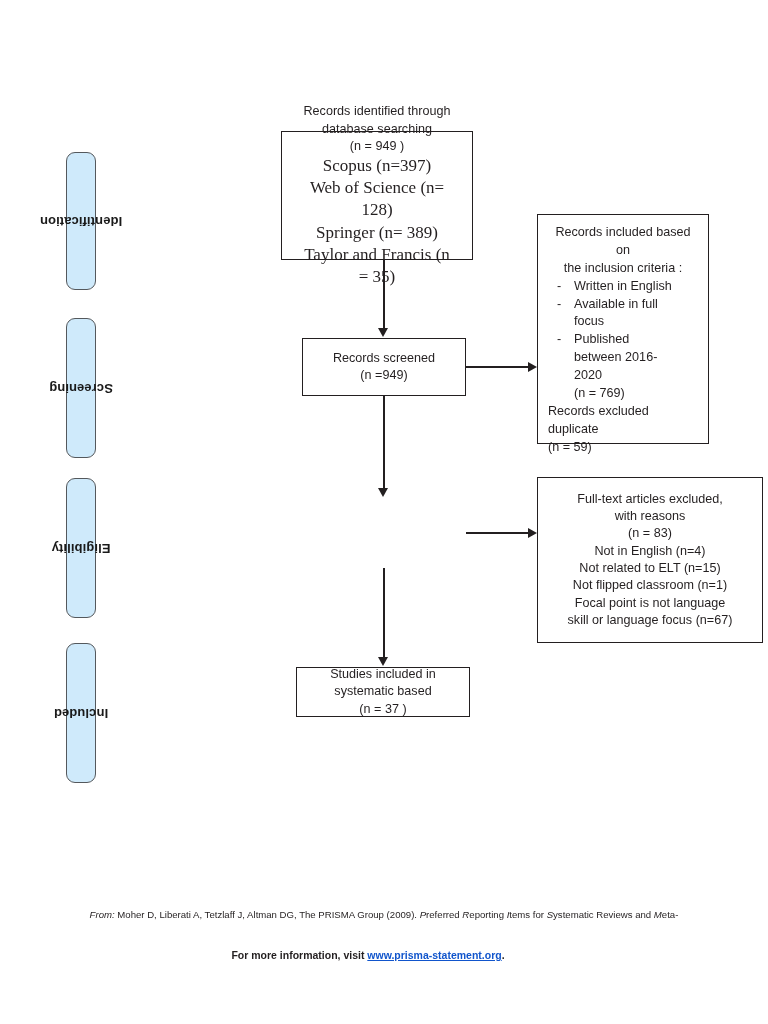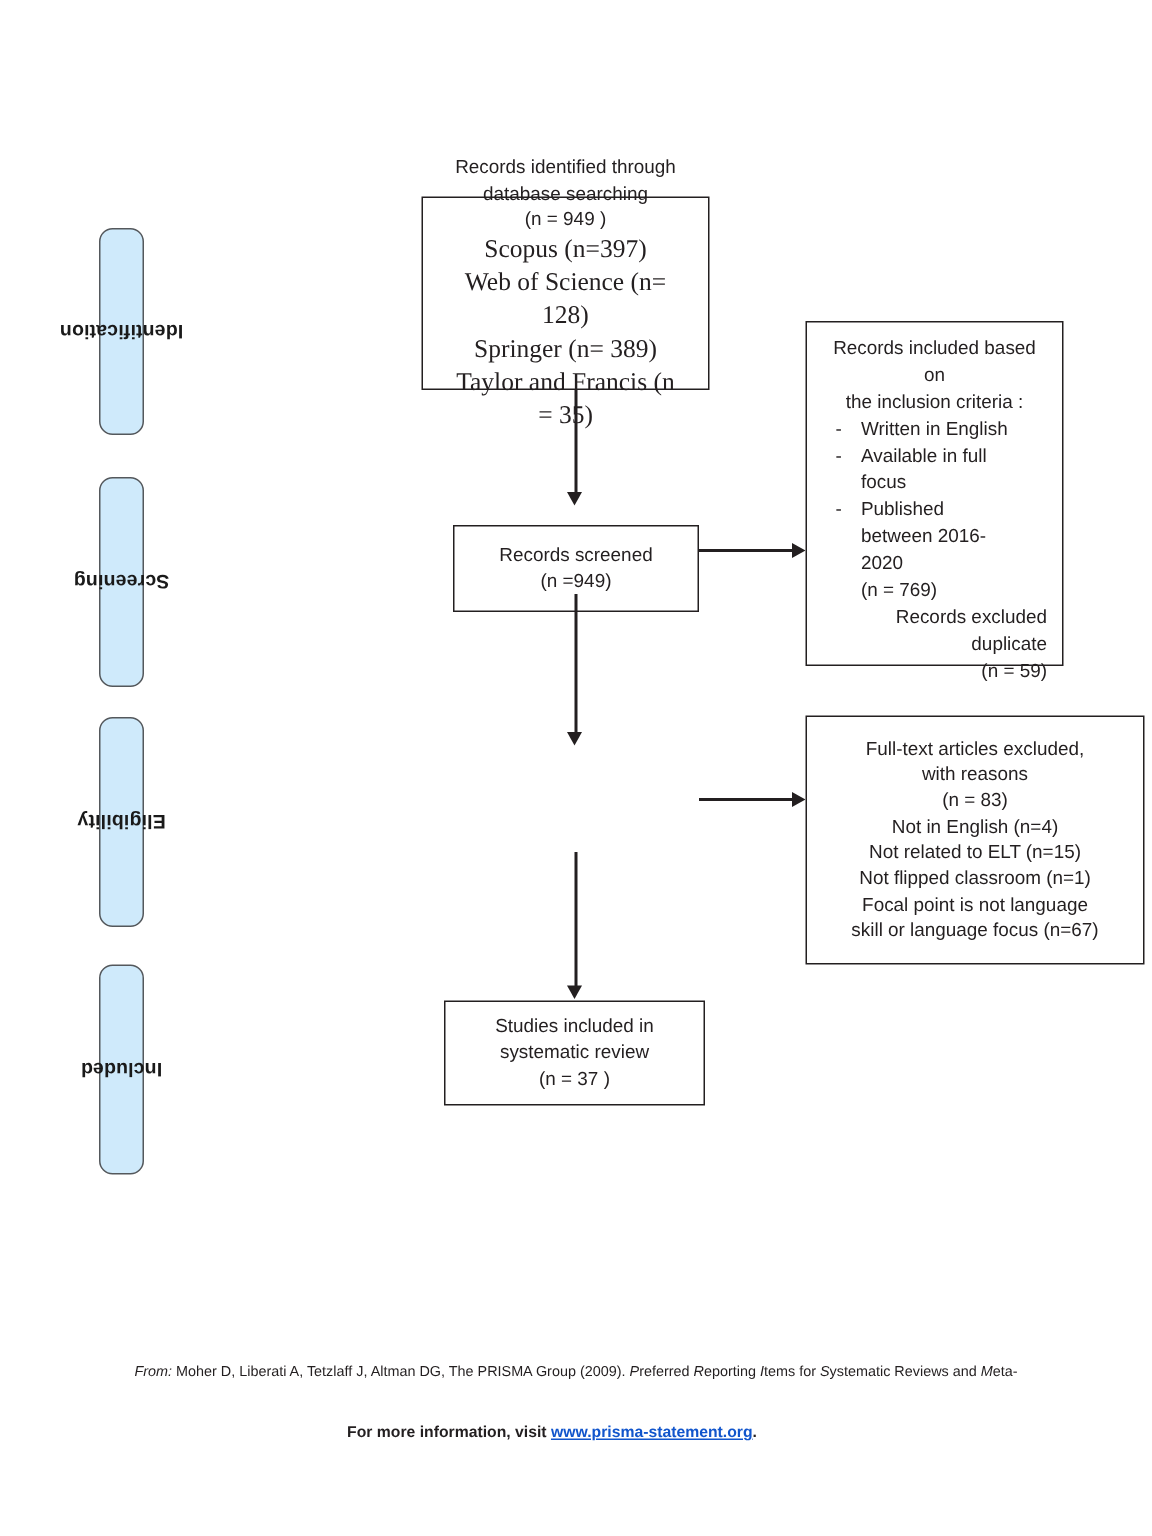--- a/index.html
+++ b/index.html
@@ -84,21 +84,21 @@
     text-align: left;
   }
   .box-criteria .bullet-dash {
     width: 26px;
     flex: 0 0 26px;
     text-align: left;
     padding-left: 9px;
     box-sizing: border-box;
   }
   .box-criteria .bullet-text { flex: 1 1 auto; }
-  .box-criteria .flush { text-align: right; }
+  .box-criteria .flush { text-align: left; }
 
   
   .v-line, .h-line {
     position: absolute;
     background: #231f20;
   }
   .v-line { width: 1.6px; }
   .h-line { height: 1.6px; }
 
   .arrow-down {
@@ -172,41 +172,41 @@
     <span class="ln">(n =  949 )</span>
     <span class="ln serif-ln">Scopus (n=397)</span>
     <span class="ln serif-ln">Web of Science (n= 128)</span>
     <span class="ln serif-ln">Springer (n= 389)</span>
     <span class="ln serif-ln">Taylor and Francis (n = 35)</span>
   </div>
 
   <div class="v-line" style="left:383px; top:260px; height:69px;"></div>
   <div class="arrow-down" style="left:377.5px; top:328px;"></div>
 
-  <div class="flow-box" style="left:302px; top:338px; width:164px; height:58px;margin-top:12px;">
+  <div class="flow-box" style="left:302px; top:338px; width:164px; height:58px;">
     <span class="ln">Records screened</span>
     <span class="ln">(n =949)</span>
   </div>
 
   <div class="h-line" style="left:466px; top:366px; width:64px;"></div>
   <div class="arrow-right" style="left:528px; top:361.5px;"></div>
 
   <div class="v-line" style="left:383px; top:396px; height:93px;"></div>
   <div class="arrow-down" style="left:377.5px; top:488px;"></div>
 
 
   <div class="h-line" style="left:466px; top:532px; width:64px;"></div>
   <div class="arrow-right" style="left:528px; top:527.5px;"></div>
 
   <div class="v-line" style="left:383px; top:568px; height:90px;"></div>
   <div class="arrow-down" style="left:377.5px; top:657px;"></div>
 
-  <div class="flow-box" style="left:296px; top:667px; width:174px; height:70px;">
+  <div class="flow-box" style="left:296px; top:667px; width:174px; height:50px;">
     <span class="ln">Studies included in</span>
-    <span class="ln">systematic review</span>
+    <span class="ln">systematic based</span>
     <span class="ln">(n =  37 )</span>
   </div>
 
   <div class="flow-box box-criteria" style="left:537px; top:173px; width:172px; height:230px;margin-top:41px;">
     <span class="ln ctr">Records included based on</span>
     <span class="ln ctr">the inclusion criteria :</span>
 
     <div class="bullet-row">
       <span class="bullet-dash">-</span>
       <span class="bullet-text">Written in English</span>

